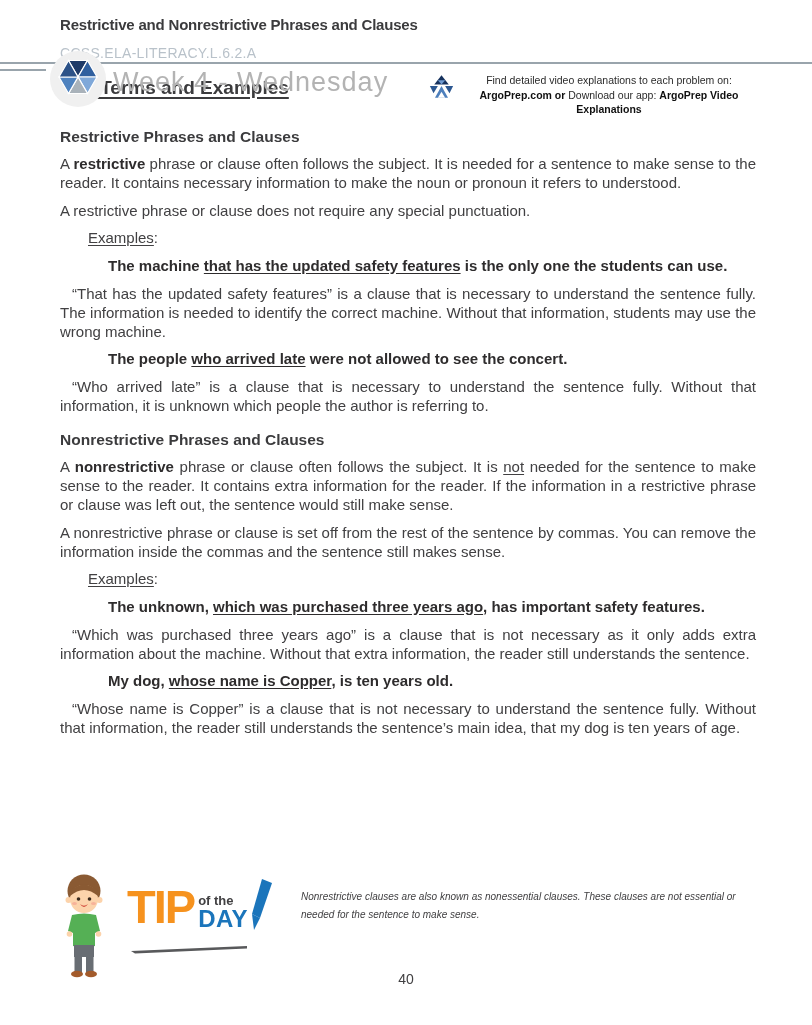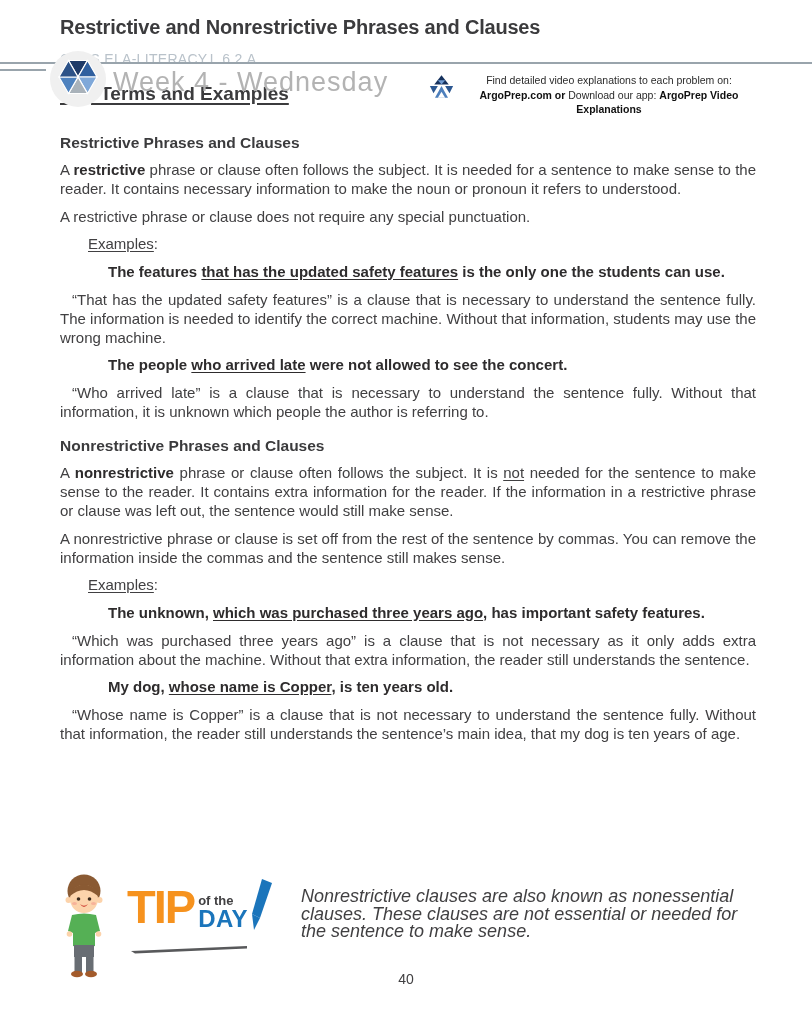--- a/index.html
+++ b/index.html
@@ -13,21 +13,21 @@
                background:#f0f0f0;display:flex;align-items:center;justify-content:center;}
   .week-title{position:absolute;top:67px;left:113px;font-size:27px;color:#b3b3b3;
               letter-spacing:1px;font-weight:400;white-space:nowrap;}
   .ap-logo{position:absolute;top:73px;left:427px;}
   .ap-text{position:absolute;top:73px;left:455px;width:308px;text-align:center;
            font-size:10.5px;line-height:14.5px;color:#2b2b2b;}
   .ap-text .hb{font-weight:700;color:#101010;}
 
   
   main{padding:16px 56px 0 60px;}
-  h1{font-size:20px;font-weight:700;color:#3b3b3d;margin:0 0 12px;letter-spacing:-0.2px;}
+  h1{font-size:15px;font-weight:700;color:#3b3b3d;margin:0 0 12px;letter-spacing:-0.2px;}
   .standard{font-size:14px;color:#b9c2ca;margin:0 0 16px;letter-spacing:0.3px;}
   h2{font-size:19px;font-weight:700;color:#3b3b3d;margin:0 0 13px;display:inline-block;
      text-decoration:underline;text-decoration-thickness:2px;text-underline-offset:3px;}
   #doc-blocks{margin-top:0;}
   .blk{font-size:15px;line-height:19px;margin:0 0 8.5px;text-align:justify;color:#414042;}
   .blk-subheading{font-size:15.5px;font-weight:700;color:#3b3b3d;margin:15px 0 8px;text-align:left;}
   .blk-examples{margin-left:28px;text-align:left;}
   .blk-example{margin-left:48px;font-weight:700;color:#2e2c2d;text-align:left;margin-bottom:9px;}
   .blk-para-indent{text-indent:12px;}
   .b{font-weight:700;color:#2e2c2d;}
@@ -36,21 +36,21 @@
   
   .tip{position:absolute;left:55px;top:874px;width:701px;display:flex;align-items:flex-start;}
   .tip-logo{margin-left:14px;margin-top:12px;width:148px;}
   .tip-row{display:flex;align-items:flex-start;}
   .tip-word{font-size:47px;font-weight:700;color:#f6921e;line-height:42px;letter-spacing:-2px;text-align:right;}
   .tip-col{margin-left:4px;margin-top:8px;}
   .of-the{font-size:13px;font-weight:700;color:#414042;line-height:13px;}
   .day-word{font-size:24px;font-weight:700;color:#1b75bb;line-height:23px;letter-spacing:0.5px;}
   .pen-svg{margin-left:1px;margin-top:-8px;}
   .tip-stroke{margin-top:2px;margin-left:2px;display:block;}
-  .tip-text{margin-left:26px;margin-top:14px;flex:1;font-size:18px;line-height:17.5px;
+  .tip-text{margin-left:26px;margin-top:14px;flex:1;font-size:10px;line-height:17.5px;
             font-style:italic;color:#414042;}
 
   .page-number{position:absolute;top:971px;left:0;width:100%;text-align:center;
                font-size:14px;color:#414042;}
 </style>
 </head>
 <body>
 
 <div class="page">
 
@@ -94,21 +94,21 @@
 
   <main>
     <h1>Restrictive and Nonrestrictive Phrases and Clauses</h1>
     <div class="standard">CCSS.ELA-LITERACY.L.6.2.A</div>
     <div><h2>Key Terms and Examples</h2></div>
     <div id="doc-blocks">
         <div class="blk blk-subheading"><span>Restrictive Phrases and Clauses</span></div>
         <div class="blk blk-para"><span>A </span><span class="b">restrictive</span><span> phrase or clause often follows the subject. It is needed for a sentence to make sense to the reader. It contains necessary information to make the noun or pronoun it refers to understood.</span></div>
         <div class="blk blk-para"><span>A restrictive phrase or clause does not require any special punctuation.</span></div>
         <div class="blk blk-examples"><span class="u">Examples</span><span>:</span></div>
-        <div class="blk blk-example"><span>The features </span><span class="u">that has the updated safety features</span><span> is the only one the students can use.</span></div>
+        <div class="blk blk-example"><span>The machine </span><span class="u">that has the updated safety features</span><span> is the only one the students can use.</span></div>
         <div class="blk blk-para-indent"><span>“That has the updated safety features” is a clause that is necessary to understand the sentence fully. The information is needed to identify the correct machine. Without that information, students may use the wrong machine.</span></div>
         <div class="blk blk-example"><span>The people </span><span class="u">who arrived late</span><span> were not allowed to see the concert.</span></div>
         <div class="blk blk-para-indent"><span>“Who arrived late” is a clause that is necessary to understand the sentence fully. Without that information, it is unknown which people the author is referring to.</span></div>
         <div class="blk blk-subheading"><span>Nonrestrictive Phrases and Clauses</span></div>
         <div class="blk blk-para"><span>A </span><span class="b">nonrestrictive</span><span> phrase or clause often follows the subject. It is </span><span class="u">not</span><span> needed for the sentence to make sense to the reader. It contains extra information for the reader. If the information in a restrictive phrase or clause was left out, the sentence would still make sense.</span></div>
         <div class="blk blk-para"><span>A nonrestrictive phrase or clause is set off from the rest of the sentence by commas. You can remove the information inside the commas and the sentence still makes sense.</span></div>
         <div class="blk blk-examples"><span class="u">Examples</span><span>:</span></div>
         <div class="blk blk-example"><span>The unknown, </span><span class="u">which was purchased three years ago</span><span>, has important safety features.</span></div>
         <div class="blk blk-para-indent"><span>“Which was purchased three years ago” is a clause that is not necessary as it only adds extra information about the machine. Without that extra information, the reader still understands the sentence.</span></div>
         <div class="blk blk-example"><span>My dog, </span><span class="u">whose name is Copper</span><span>, is ten years old.</span></div>

